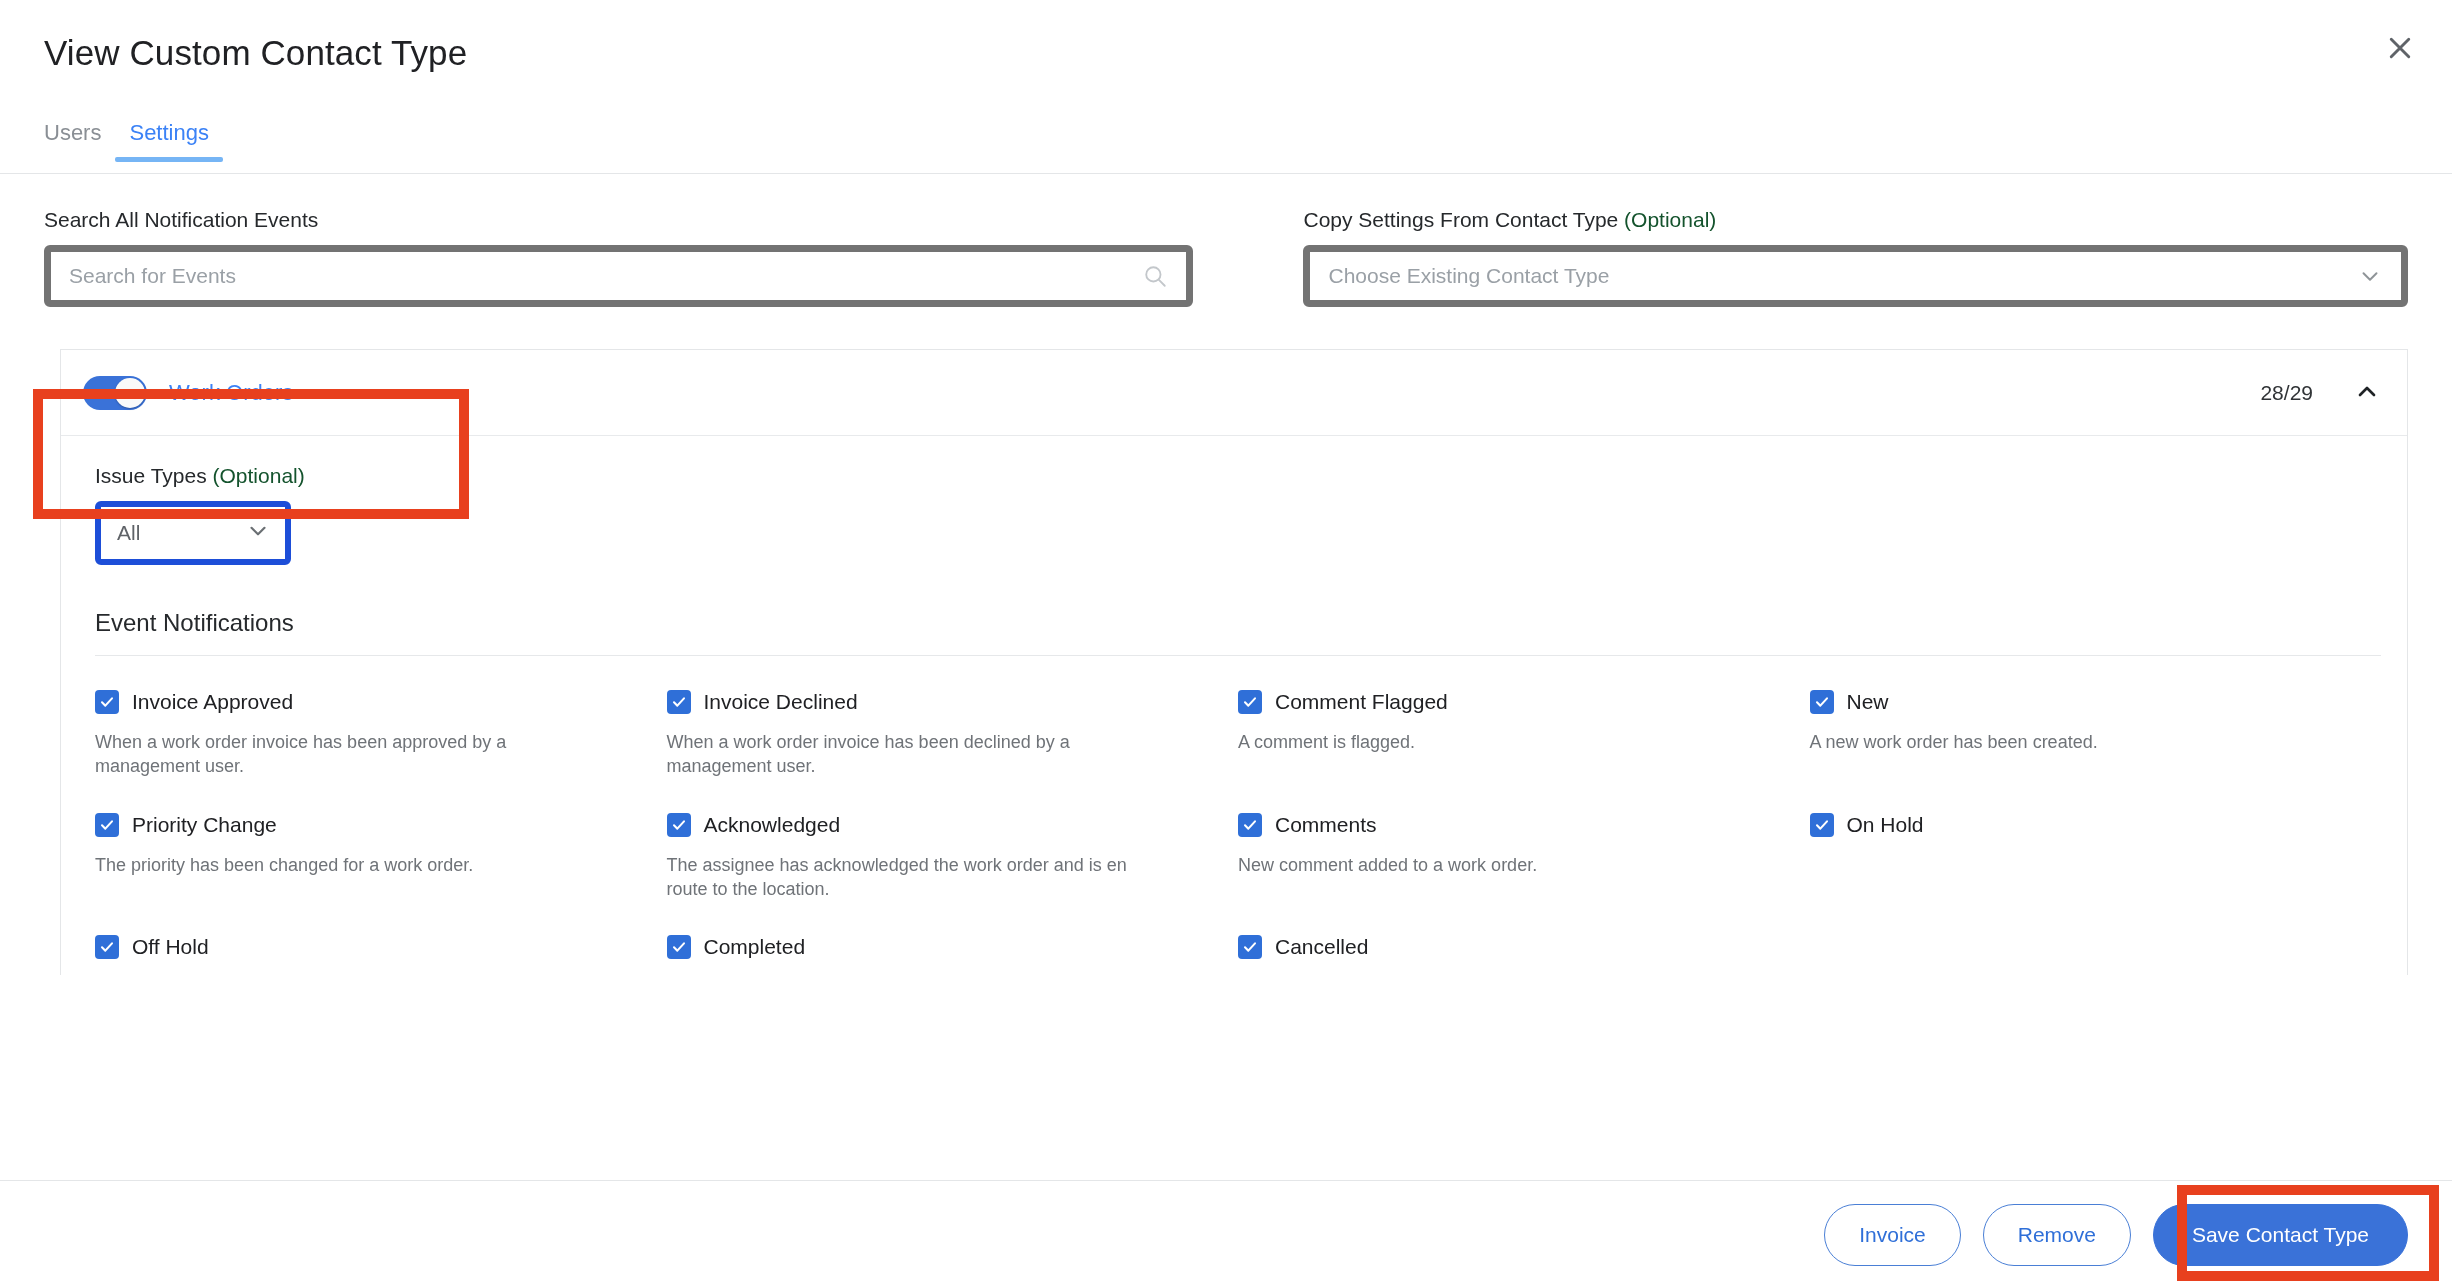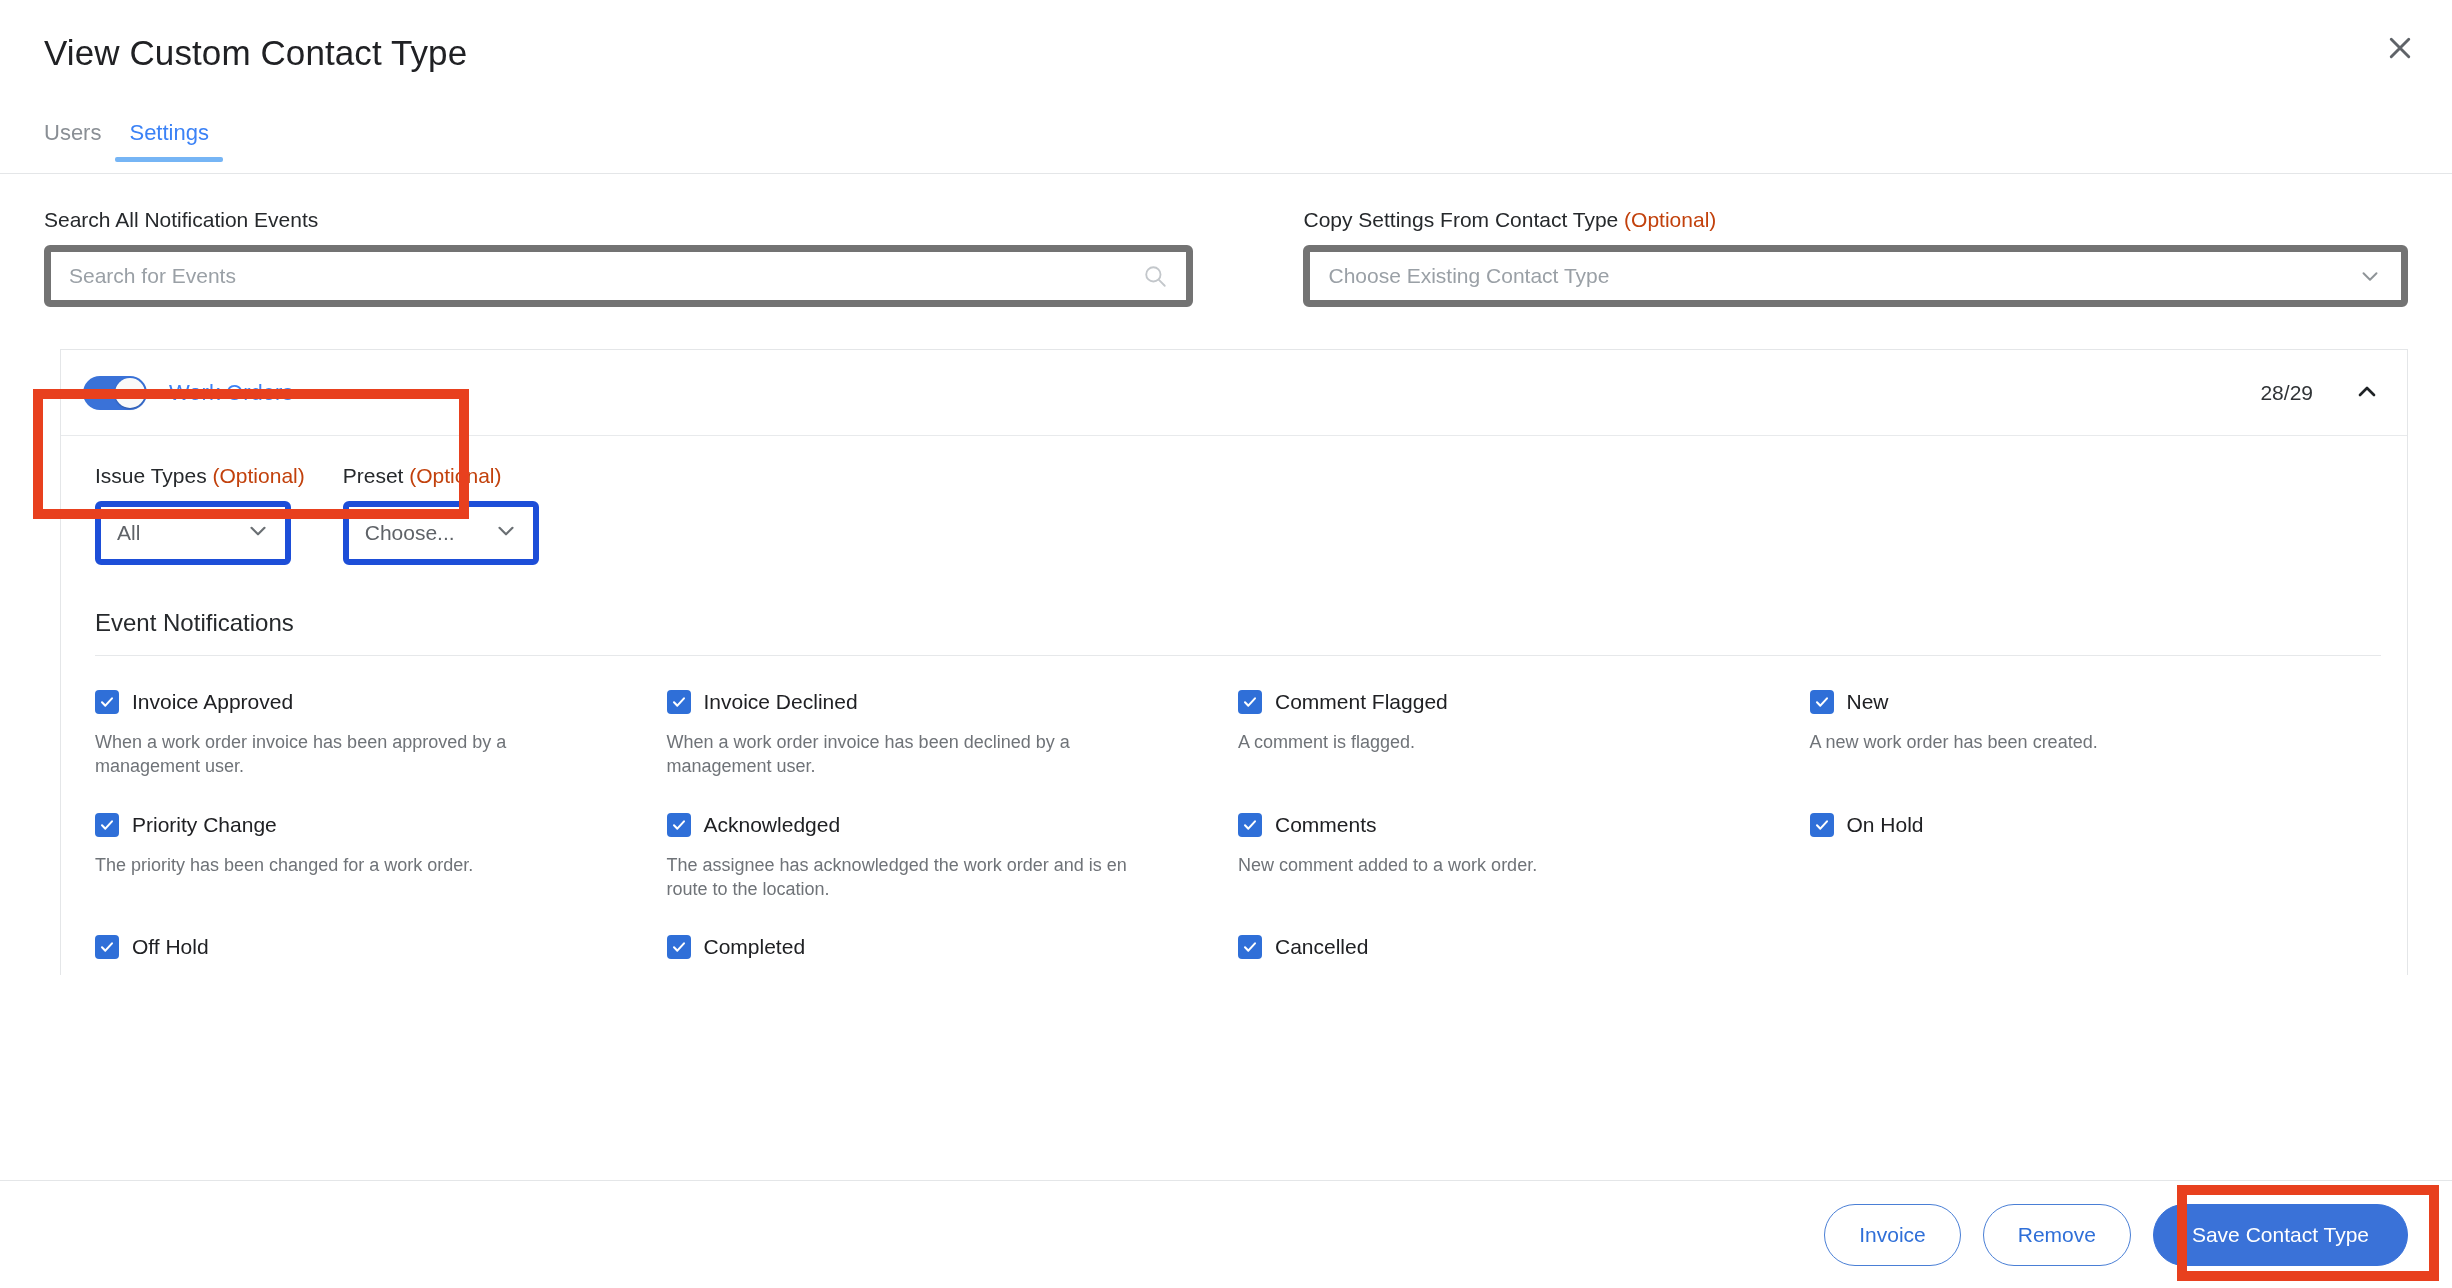--- a/index.html
+++ b/index.html
@@ -100,21 +100,21 @@
   }
   .field-col { width: 1150px; }
   .field-col.right { margin-left: 110px; width: 1105px; }
 
   .field-label {
     font-size: 21px;
     color: #26292c;
     margin-bottom: 13px;
     white-space: nowrap;
   }
-  .field-label .optional { color: #c2410c; }
+  .field-label .optional { color: #14532d; }
 
   .control {
     position: relative;
     height: 62px;
     border: 7px solid #737373;
     border-radius: 6px;
     background: #fff;
     display: flex;
     align-items: center;
     padding: 0 18px;
@@ -383,34 +383,20 @@
             <div class="sel-control">
               <span>All</span>
               <span class="tail">
                 <svg width="26" height="26" viewBox="0 0 24 24">
                   <path d="M6 9.5 L12 15.5 L18 9.5" stroke="#6b7074" stroke-width="2" fill="none" stroke-linecap="round" stroke-linejoin="round"></path>
                 </svg>
               </span>
             </div>
           </div>
 
-          <div class="sel-block">
-            <div class="field-label">
-              <span>Preset</span>
-              <span class="optional">(Optional)</span>
-            </div>
-            <div class="sel-control">
-              <span>Choose...</span>
-              <span class="tail">
-                <svg width="26" height="26" viewBox="0 0 24 24">
-                  <path d="M6 9.5 L12 15.5 L18 9.5" stroke="#6b7074" stroke-width="2" fill="none" stroke-linecap="round" stroke-linejoin="round"></path>
-                </svg>
-              </span>
-            </div>
-          </div>
         </div>
 
         <div class="section-title">Event Notifications</div>
 
         <div class="events-grid">
 
           <div class="event">
             <div class="event-head">
               <span class="cbx">
                 <svg width="16" height="16" viewBox="0 0 24 24">

